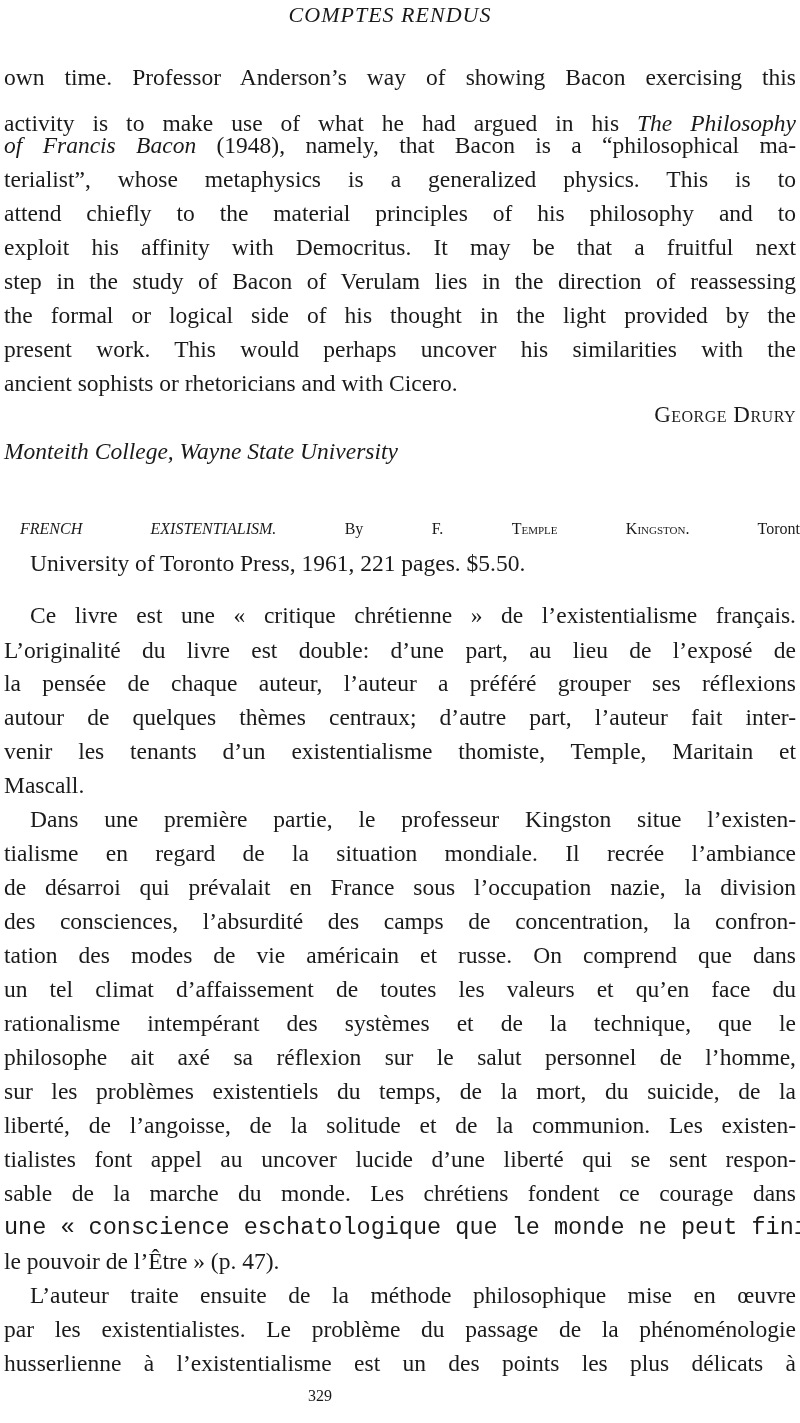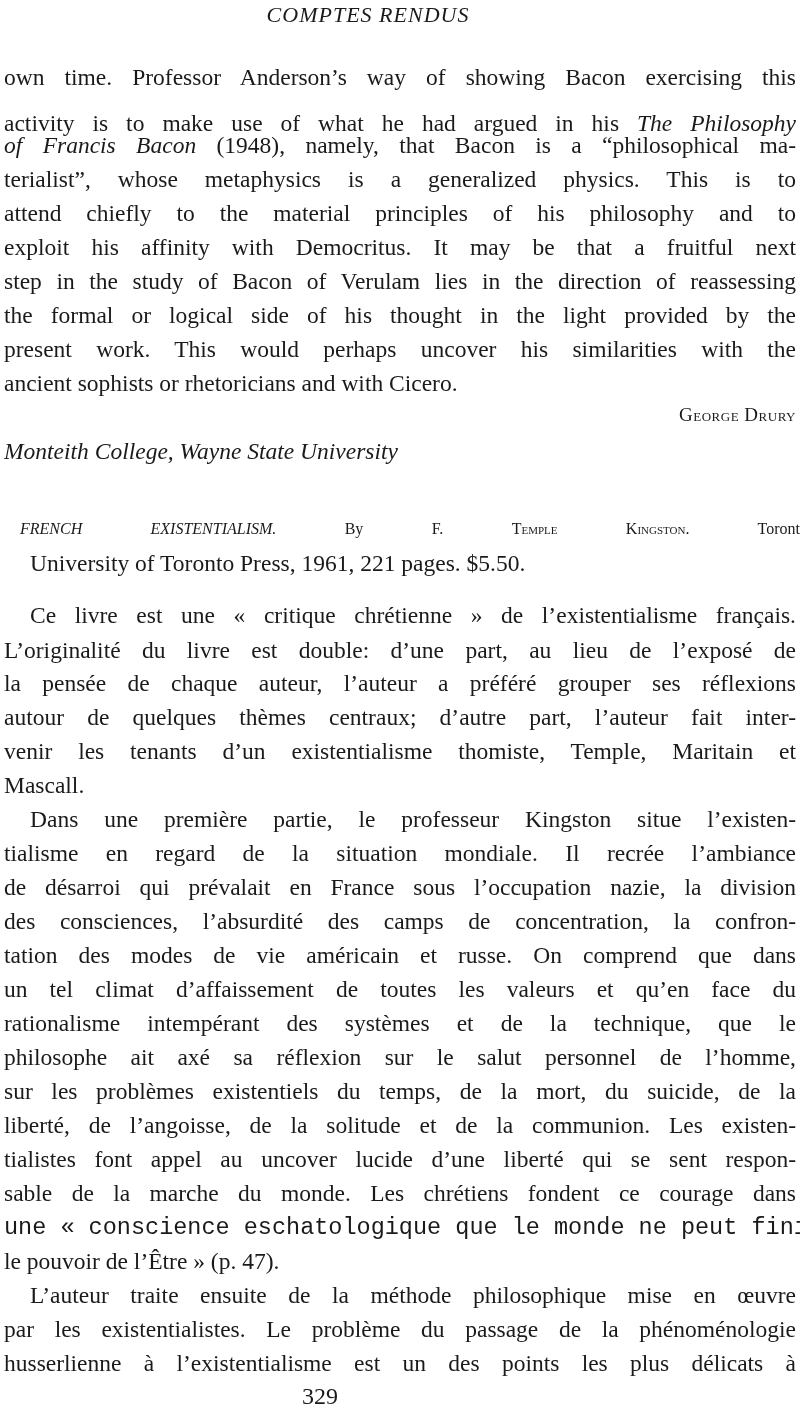--- a/index.html
+++ b/index.html
@@ -25,20 +25,21 @@
   .running-head {
     position: absolute;
     top: 2px;
     left: 0;
     width: 736px;
     text-align: center;
     font-style: italic;
     font-size: 22px;
     letter-spacing: 1px;
     line-height: 26px;
+    padding-left: 22px;
   }
   .line {
     position: absolute;
     left: 4px;
     width: 792px;
     font-size: 23.5px;
     line-height: 30px;
     white-space: nowrap;
     text-align: justify;
     text-align-last: justify;
@@ -51,21 +52,21 @@
     width: 766px;
   }
   .sc {
     font-variant: small-caps;
   }
   i { font-style: italic; }
   .signature {
     position: absolute;
     left: 4px;
     width: 792px;
-    font-size: 19px;
+    font-size: 23px;
     line-height: 30px;
     text-align: right;
     font-variant: small-caps;
     letter-spacing: 0.5px;
   }
   .affiliation {
     position: absolute;
     left: 4px;
     font-size: 23.5px;
     line-height: 30px;
@@ -87,21 +88,21 @@
     font-size: 23.5px;
     line-height: 30px;
     white-space: nowrap;
   }
   .folio {
     position: absolute;
     top: 1383px;
     left: 0;
     width: 640px;
     text-align: center;
-    font-size: 24px;
+    font-size: 16px;
     line-height: 26px;
   }
 </style>
 </head>
 <body>
 
 <div class="page">
 
   <div class="running-head">COMPTES RENDUS</div>
 

